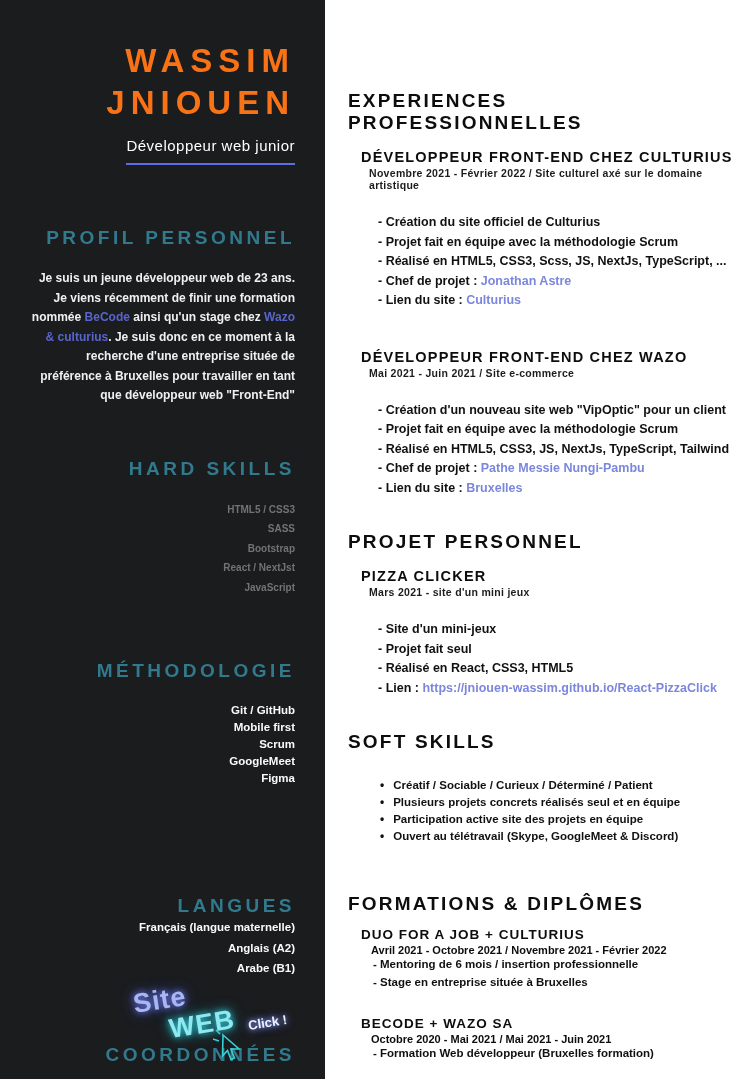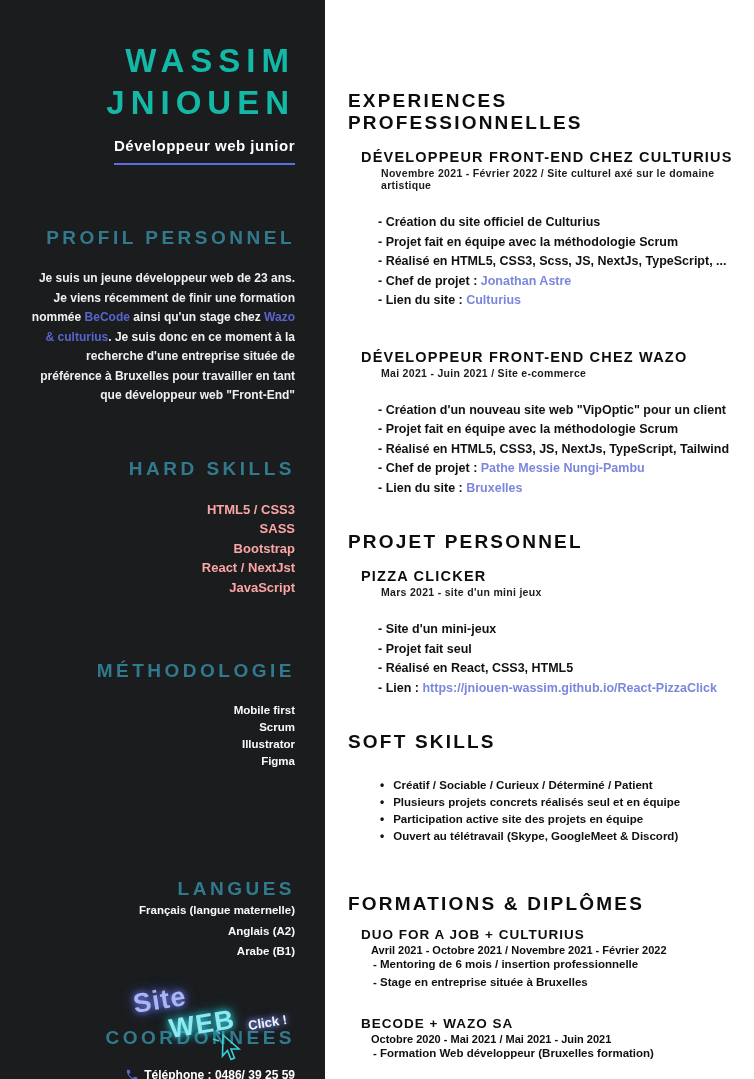--- a/index.html
+++ b/index.html
@@ -2,31 +2,31 @@
 <html><head>
 <meta charset="utf-8">
 <style>
   * { margin:0; padding:0; box-sizing:border-box; }
   body { font-family:"Liberation Sans", sans-serif; background:#888; }
   .page { width:754px; height:1079px; display:flex; background:#ffffff; margin:0 auto; overflow:hidden; }
 
   
   .sidebar { width:325px; min-width:325px; background:#1a1c1e; color:#f2f2f2;
              text-align:right; padding:40px 30px 0 20px; position:relative; }
-  .name { color:#14b8a6; font-size:33px; font-weight:bold; letter-spacing:6px; line-height:1.28; }
+  .name { color:#f97316; font-size:33px; font-weight:bold; letter-spacing:6px; line-height:1.28; }
   .subtitle-wrap { margin-top:13px; }
-  .subtitle { display:inline-block; color:#ffffff; font-size:15px; font-weight:bold;
+  .subtitle { display:inline-block; color:#ffffff; font-size:15px; font-weight:normal;
               letter-spacing:0.5px; padding-bottom:9px; border-bottom:2px solid #5d6ee0; }
   .side-h { color:#317a8e; font-size:19px; font-weight:bold; letter-spacing:3.5px; margin-top:0; }
   .profile-heading { margin-top:62px; }
   .profile-text { margin-top:20px; margin-left:8px; font-size:12px; font-weight:bold;
                   line-height:19.5px; color:#f0f0f0; }
   .side-link { color:#5865cc; text-decoration:none; font-weight:bold; cursor:pointer; }
   .hard-skills-heading { margin-top:52px; }
-  .skill-list { margin-top:20px; font-size:13px; font-weight:bold; line-height:19.5px; color:#fca5a5; }
+  .skill-list { margin-top:20px; font-size:10px; font-weight:bold; line-height:19.5px; color:#737373; }
   .methodologie-heading { margin-top:63px; }
   .metho-list { margin-top:20px; font-size:11.5px; font-weight:bold; line-height:17px; color:#fafafa; }
   .langues-heading { margin-top:108px; }
   .langue-list { font-size:11.5px; font-weight:bold; line-height:20.5px; color:#fafafa; }
   .coordonnees-heading { margin-top:65px; }
   .contact-list { margin-top:14px; }
   .contact-row { display:flex; justify-content:flex-end; align-items:center; gap:5px;
                  font-size:12px; font-weight:bold; line-height:24px; color:#ffffff; }
   .contact-row svg { flex:0 0 auto; }
 
@@ -41,21 +41,21 @@
   .logo-click { position:absolute; left:131px; top:30px; font-size:13px; font-weight:bold;
                 transform:rotate(-9deg); color:#eef1ff;
                 text-shadow:0 0 5px #8a9bf0, 0 0 10px #6a7ce8; }
   .logo-cursor { position:absolute; left:92px; top:40px; }
 
   
   .content { flex:1; padding:90px 8px 0 23px; color:#0d0d0d; }
   .main-h { font-size:19px; font-weight:800; letter-spacing:2.2px; color:#0d0d0d; }
   .entry { margin-left:13px; }
   .entry-title { font-size:14.5px; font-weight:800; letter-spacing:1.2px; margin-top:15px; }
-  .entry-date { font-size:10.5px; font-weight:bold; letter-spacing:0.3px; color:#1c1c1c; margin-top:2px; margin-left:20px; }
+  .entry-date { font-size:10.5px; font-weight:bold; letter-spacing:0.3px; color:#1c1c1c; margin-top:2px; margin-left:8px; }
   .bullets { margin-top:22px; margin-left:17px; }
   .b { font-size:12.5px; font-weight:bold; line-height:19.5px; color:#111; }
   .link { color:#7b87dd; text-decoration:none; font-weight:bold; cursor:pointer; }
   .gap-job { margin-top:38px; }
   .section-gap { margin-top:33px; }
   .soft-list { margin-top:24px; margin-left:32px; }
   .soft-item { font-size:11.5px; font-weight:bold; line-height:17px; color:#111; display:flex; gap:9px; }
   .soft-item .dot { font-size:12px; }
   .formations { margin-top:48px; }
   .f-entry { margin-left:13px; }
@@ -86,23 +86,24 @@
     <div class="skill-list">
       <div>HTML5 / CSS3</div>
       <div>SASS</div>
       <div>Bootstrap</div>
       <div>React / NextJst</div>
       <div>JavaScript</div>
     </div>
 
     <h2 class="side-h methodologie-heading">MÉTHODOLOGIE</h2>
     <div class="metho-list">
+      <div>Git / GitHub</div>
       <div>Mobile first</div>
       <div>Scrum</div>
-      <div>Illustrator</div>
+      <div>GoogleMeet</div>
       <div>Figma</div>
     </div>
 
     <h2 class="side-h langues-heading">LANGUES</h2>
     <div class="langue-list">
       <div>Français (langue maternelle)</div>
       <div>Anglais (A2)</div>
       <div>Arabe (B1)</div>
     </div>
 

